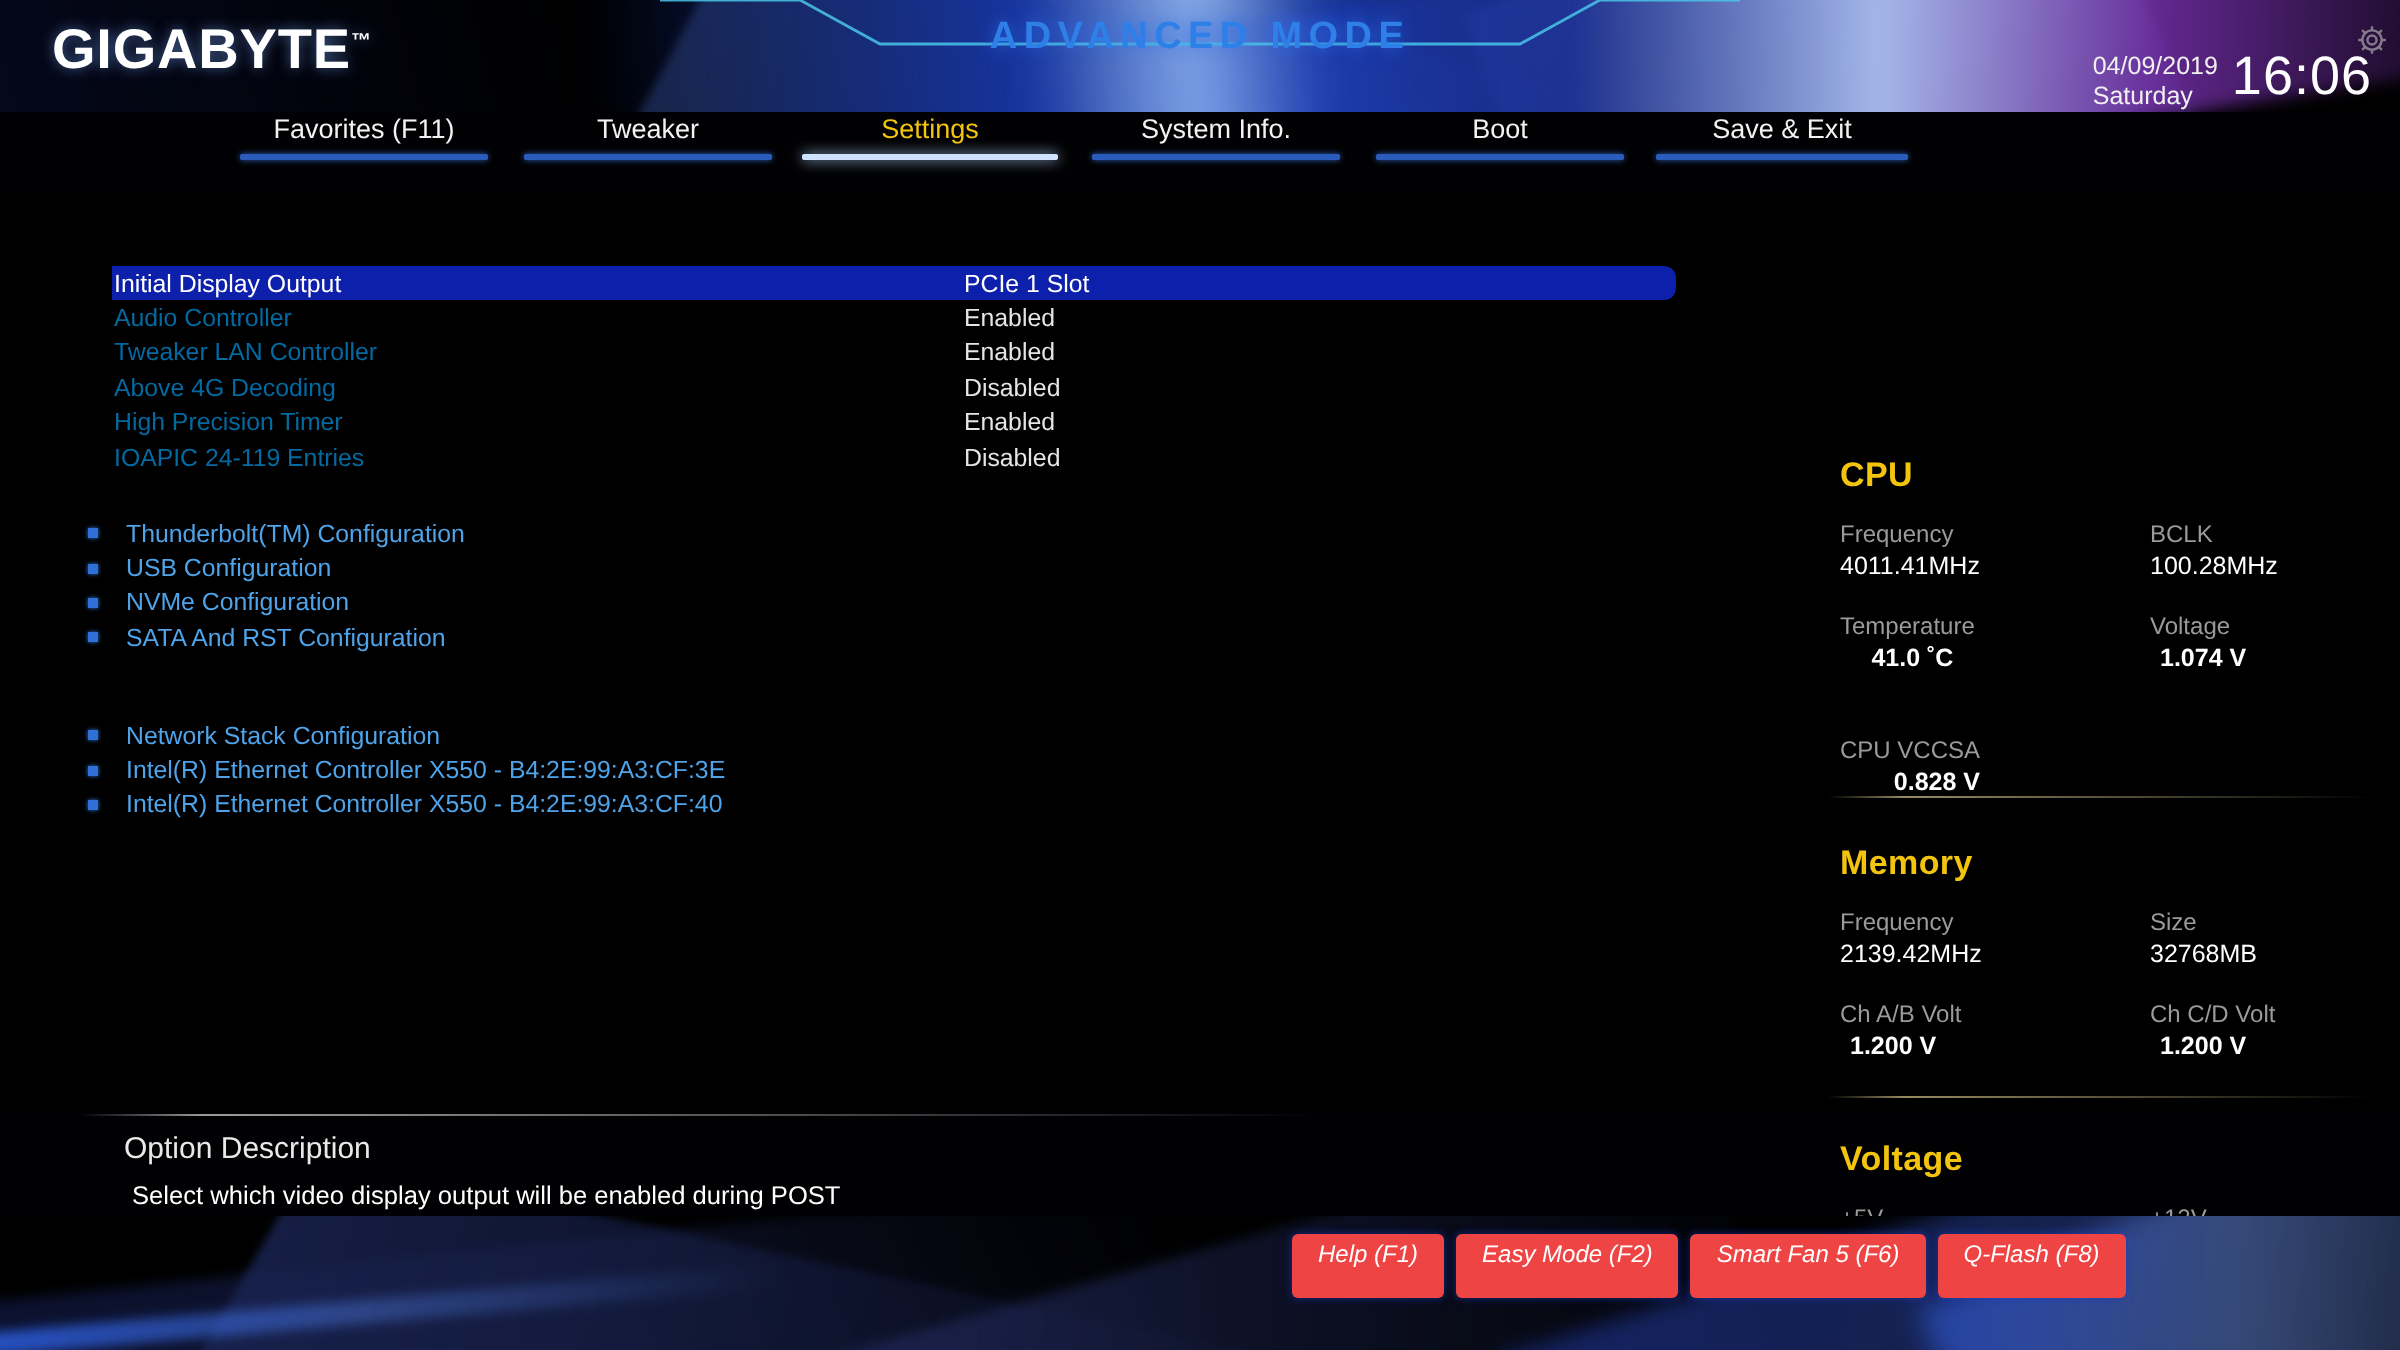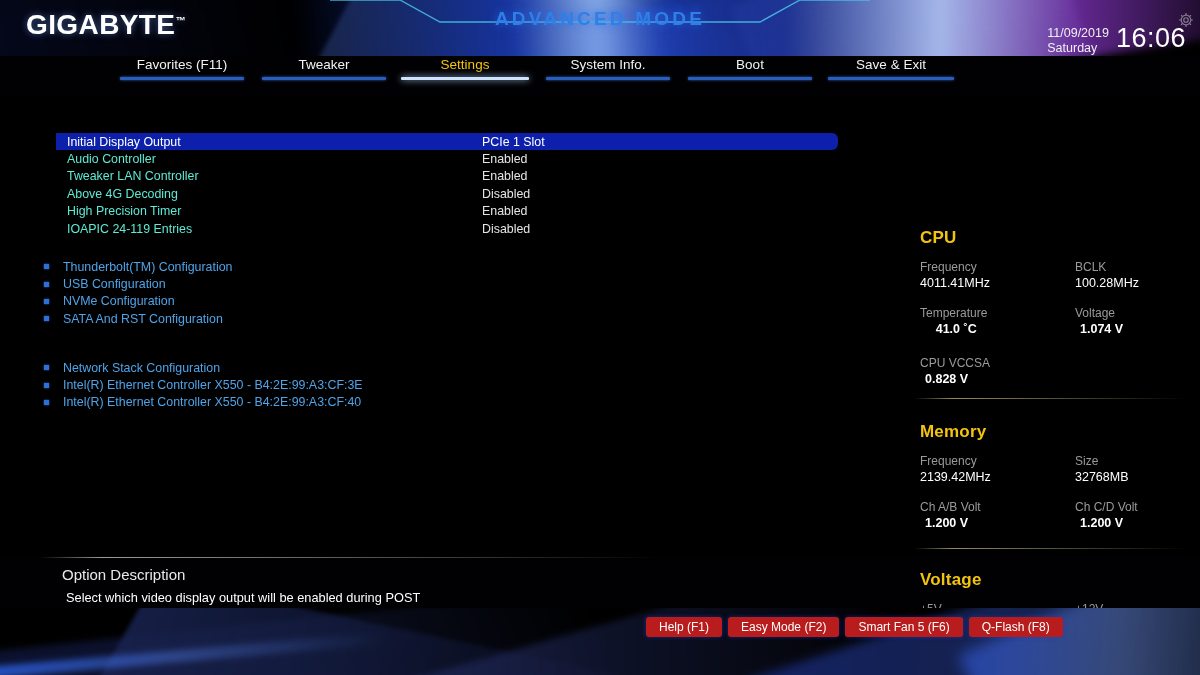--- a/index.html
+++ b/index.html
@@ -160,30 +160,30 @@
     background: #000;
   }
   #settings-list {
     position: absolute; left: 56px; top: 37px; width: 790px;
   }
   .opt-row {
     position: relative;
     height: 17.4px;
     display: flex;
     align-items: center;
-    padding-left: 11px;
+    padding-left: 1px;
   }
   .opt-row.selected {
     background: #0d20ac;
     border-radius: 0 6px 6px 0;
     width: 782px;
   }
   .opt-name {
     font-size: 12.4px;
-    color: #5eead4;
+    color: #0369a1;
     white-space: nowrap;
   }
   .opt-value {
     position: absolute; left: 426px;
     font-size: 12.4px;
     color: #e5e5e5;
     white-space: nowrap;
   }
   .opt-row.selected .opt-name,
   .opt-row.selected .opt-value { color: #ffffff; }
@@ -298,29 +298,30 @@
     left: -30px; top: 42px; width: 420px; height: 12px;
     background: linear-gradient(90deg, rgba(40,90,220,0.9), rgba(90,140,255,0.35), rgba(0,0,0,0));
     transform: rotate(-5deg);
     filter: blur(3px);
   }
   #fn-buttons {
     position: absolute; left: 646px; top: 9px;
     display: flex; gap: 6px; z-index: 5;
   }
   .fn-btn {
-    height: 20px;
+    height: 32px;
     padding: 0 13px;
-    background: #b91c1c;
+    background: #ef4444;
     border-radius: 3px;
     color: #ffffff;
     font-size: 12px;
     line-height: 20px;
     white-space: nowrap;
     box-shadow: 0 0 4px rgba(30,60,200,0.6);
+    font-style: italic;
   }
 </style>
 </head>
 <body>
 
 <div id="screen">
 
   <div id="header">
     <div class="hdr-streak streak-left"></div>
     <div class="hdr-streak streak-dark1"></div>
@@ -335,21 +336,21 @@
     <div id="logo">
       <span>GIGABYTE</span><span class="tm">™</span>
     </div>
 
     <div id="mode-badge">
       <span class="mode-text">ADVANCED MODE</span>
     </div>
 
     <div id="datetime">
       <div id="dt-left">
-        <div id="dt-date">11/09/2019</div>
+        <div id="dt-date">04/09/2019</div>
         <div id="dt-day">Saturday</div>
       </div>
       <div id="dt-time">16:06</div>
     </div>
 
     <svg id="gear-btn" viewBox="0 0 24 24">
       <g fill="none" stroke="#cfcfcf" stroke-width="1.8">
         <circle cx="12" cy="12" r="3.4"></circle>
         <circle cx="12" cy="12" r="7.2"></circle>
         <path d="M12 1.6v3 M12 19.4v3 M1.6 12h3 M19.4 12h3 M4.6 4.6l2.1 2.1 M17.3 17.3l2.1 2.1 M19.4 4.6l-2.1 2.1 M6.7 17.3l-2.1 2.1"></path>
@@ -461,21 +462,21 @@
             <div class="hw-val">100.28MHz</div>
           </div>
           <div class="hw-cell col1" style="top:46px;text-align:center;">
             <div class="hw-key">Temperature</div>
             <div class="hw-val indent">41.0 ˚C</div>
           </div>
           <div class="hw-cell col2" style="top:46px;">
             <div class="hw-key">Voltage</div>
             <div class="hw-val indent">1.074 V</div>
           </div>
-          <div class="hw-cell col1" style="top:96px;">
+          <div class="hw-cell col1" style="top:108px;text-align:right;">
             <div class="hw-key">CPU VCCSA</div>
             <div class="hw-val indent">0.828 V</div>
           </div>
         </div>
       </div>
 
       <div class="hw-divider" style="top:206px;"></div>
 
       <div class="hw-section" style="top:230px;">
         <div class="hw-title">Memory</div>

